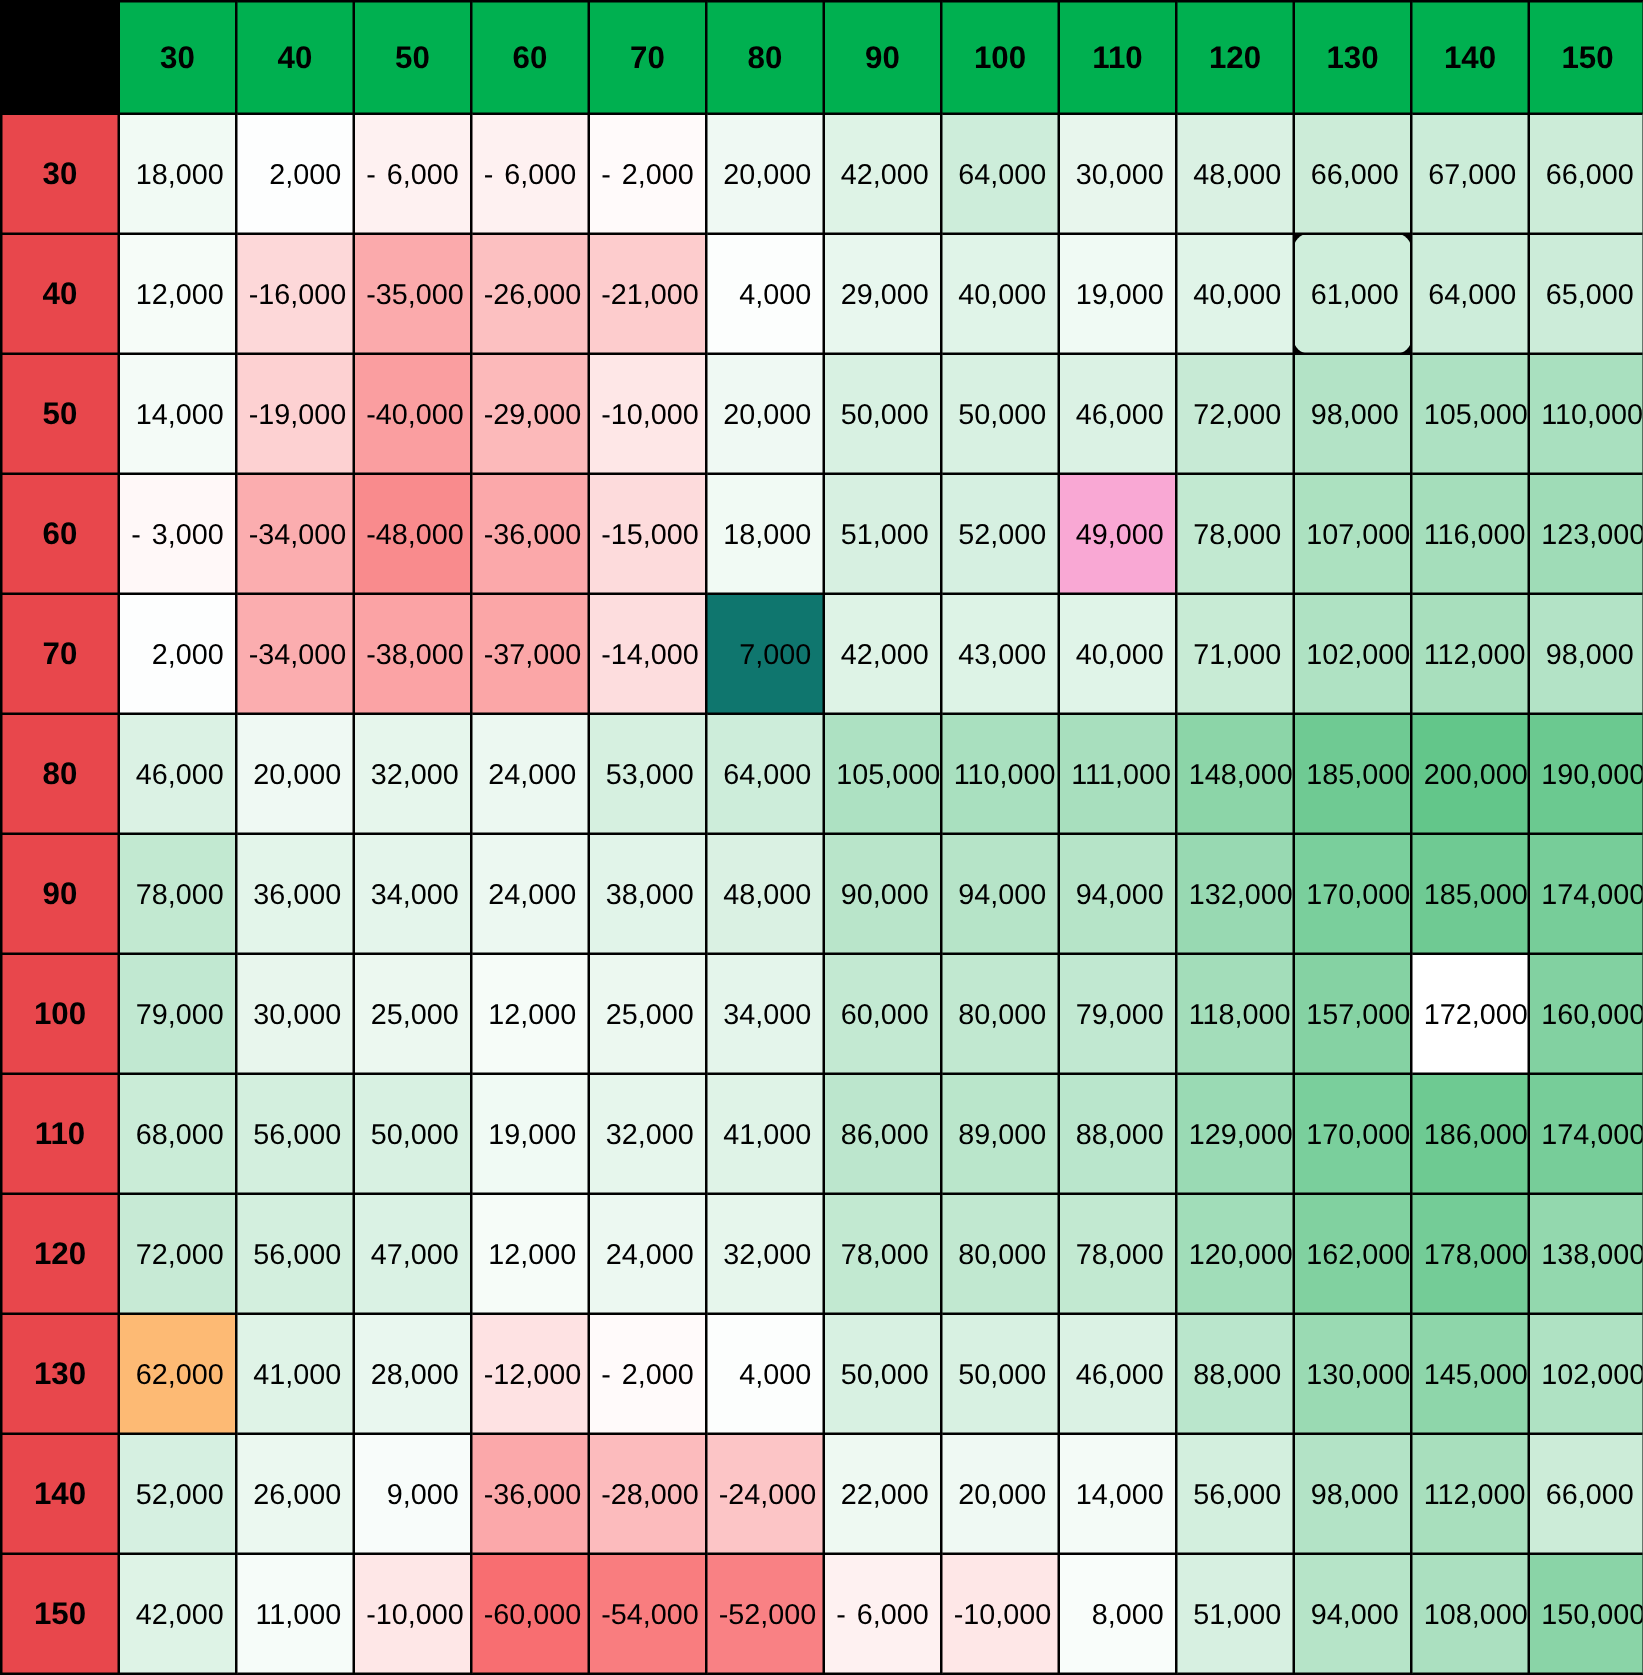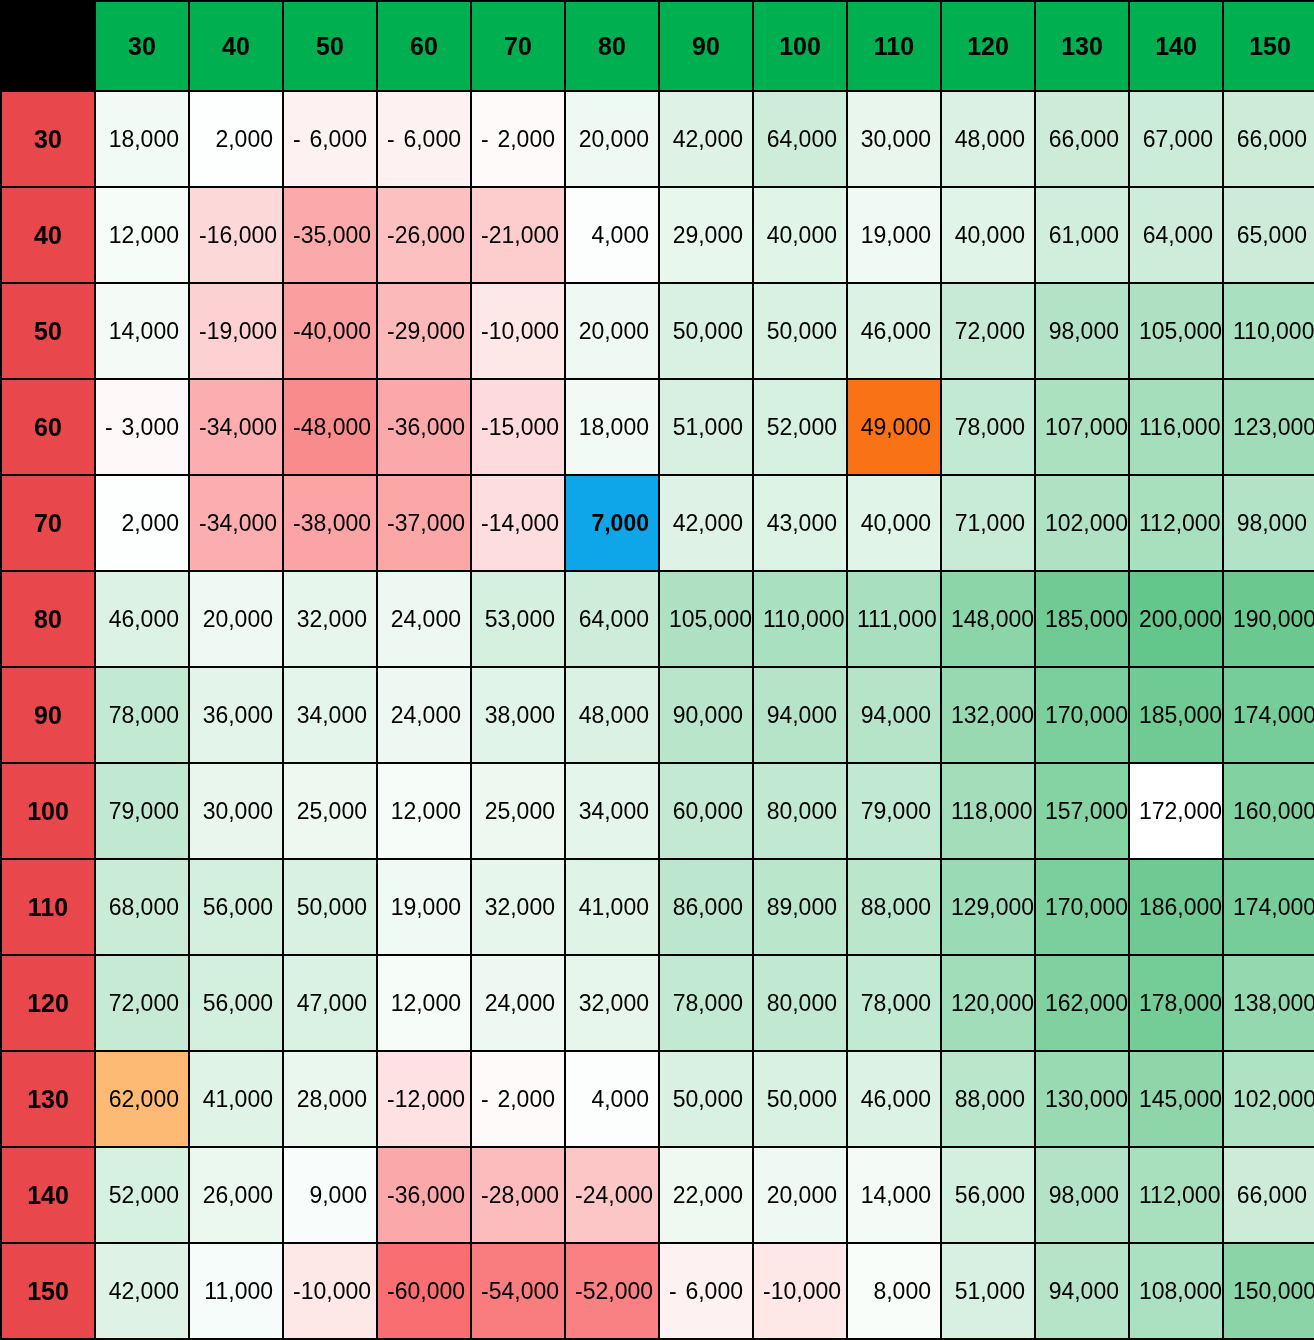--- a/index.html
+++ b/index.html
@@ -268,21 +268,21 @@
               <span class="val-sign"></span>
               <span class="val-num">19,000</span>
             </div>
           </td>
           <td class="value-cell" style="background: rgb(224, 244, 232);">
             <div class="val-inner">
               <span class="val-sign"></span>
               <span class="val-num">40,000</span>
             </div>
           </td>
-          <td class="value-cell" style="background: rgb(207, 238, 219);">
+          <td class="value-cell" style="background: rgb(207, 238, 219); border-radius: 12px;">
             <div class="val-inner">
               <span class="val-sign"></span>
               <span class="val-num">61,000</span>
             </div>
           </td>
           <td class="value-cell" style="background: rgb(205, 237, 218);">
             <div class="val-inner">
               <span class="val-sign"></span>
               <span class="val-num">64,000</span>
             </div>
@@ -418,21 +418,21 @@
               <span class="val-sign"></span>
               <span class="val-num">51,000</span>
             </div>
           </td>
           <td class="value-cell" style="background: rgb(214, 240, 225);">
             <div class="val-inner">
               <span class="val-sign"></span>
               <span class="val-num">52,000</span>
             </div>
           </td>
-          <td class="value-cell" style="background: #f97316;">
+          <td class="value-cell" style="background: #f9a8d4;">
             <div class="val-inner">
               <span class="val-sign"></span>
               <span class="val-num">49,000</span>
             </div>
           </td>
           <td class="value-cell" style="background: rgb(194, 233, 209);">
             <div class="val-inner">
               <span class="val-sign"></span>
               <span class="val-num">78,000</span>
             </div>
@@ -481,21 +481,21 @@
               <span class="val-sign">-</span>
               <span class="val-num">37,000</span>
             </div>
           </td>
           <td class="value-cell" style="background: rgb(253, 221, 222);">
             <div class="val-inner">
               <span class="val-sign">-</span>
               <span class="val-num">14,000</span>
             </div>
           </td>
-          <td class="value-cell" style="background: #0ea5e9; font-weight: bold;">
+          <td class="value-cell" style="background: #0f766e;">
             <div class="val-inner">
               <span class="val-sign"></span>
               <span class="val-num">7,000</span>
             </div>
           </td>
           <td class="value-cell" style="background: rgb(222, 243, 230);">
             <div class="val-inner">
               <span class="val-sign"></span>
               <span class="val-num">42,000</span>
             </div>

